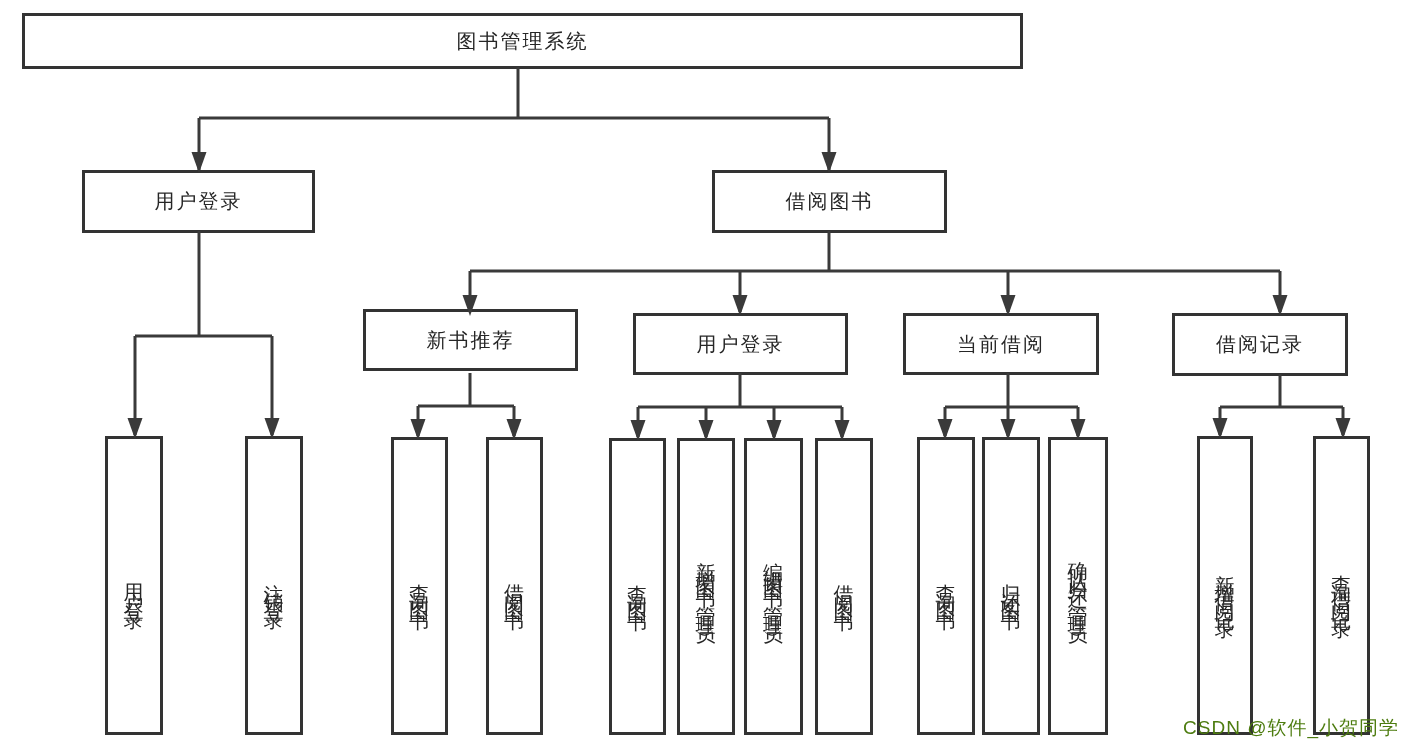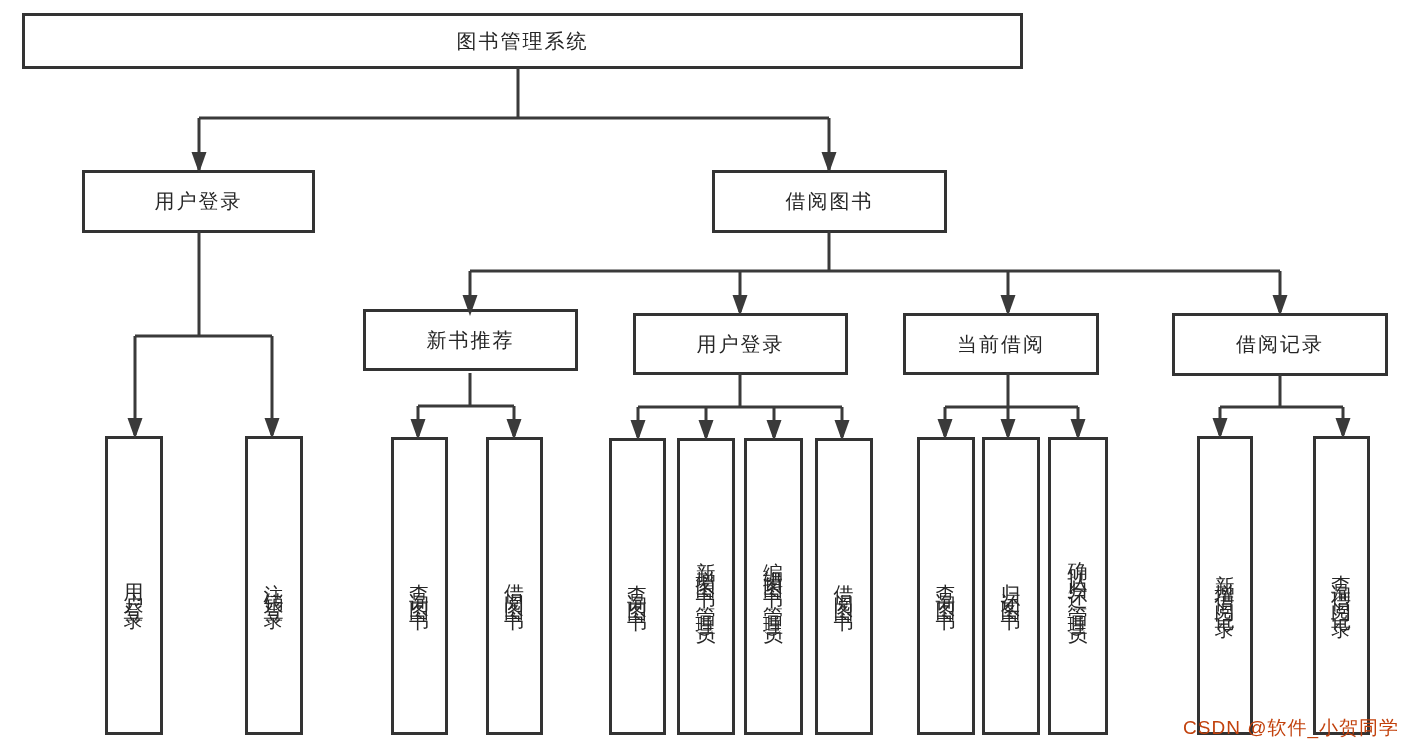--- a/index.html
+++ b/index.html
@@ -47,21 +47,21 @@
   }
   .connectors polygon{
     fill:#3a3a3a;
     stroke:none;
   }
   .watermark{
     position:absolute;
     right:6px;
     bottom:6px;
     font-size:19px;
-    color:#c2410c;
+    color:#4d7c0f;
     letter-spacing:1px;
     z-index:4;
     white-space:nowrap;
   }
 </style>
 </head>
 <body>
 
 <div class="stage">
 
@@ -115,21 +115,21 @@
 
   <div class="node h-node" style="left:363px;top:309px;width:215px;height:62px;">
     <span class="label">新书推荐</span>
   </div>
   <div class="node h-node" style="left:633px;top:313px;width:215px;height:62px;">
     <span class="label">用户登录</span>
   </div>
   <div class="node h-node" style="left:903px;top:313px;width:196px;height:62px;">
     <span class="label">当前借阅</span>
   </div>
-  <div class="node h-node" style="left:1172px;top:313px;width:216px;height:63px;">
+  <div class="node h-node" style="left:1172px;top:313px;width:176px;height:63px;">
     <span class="label">借阅记录</span>
   </div>
 
   <div class="node v-node" style="left:105px;top:436px;width:58px;height:299px;">
     <span class="label">用户登录</span>
   </div>
   <div class="node v-node" style="left:245px;top:436px;width:58px;height:299px;">
     <span class="label">注销登录</span>
   </div>
 

